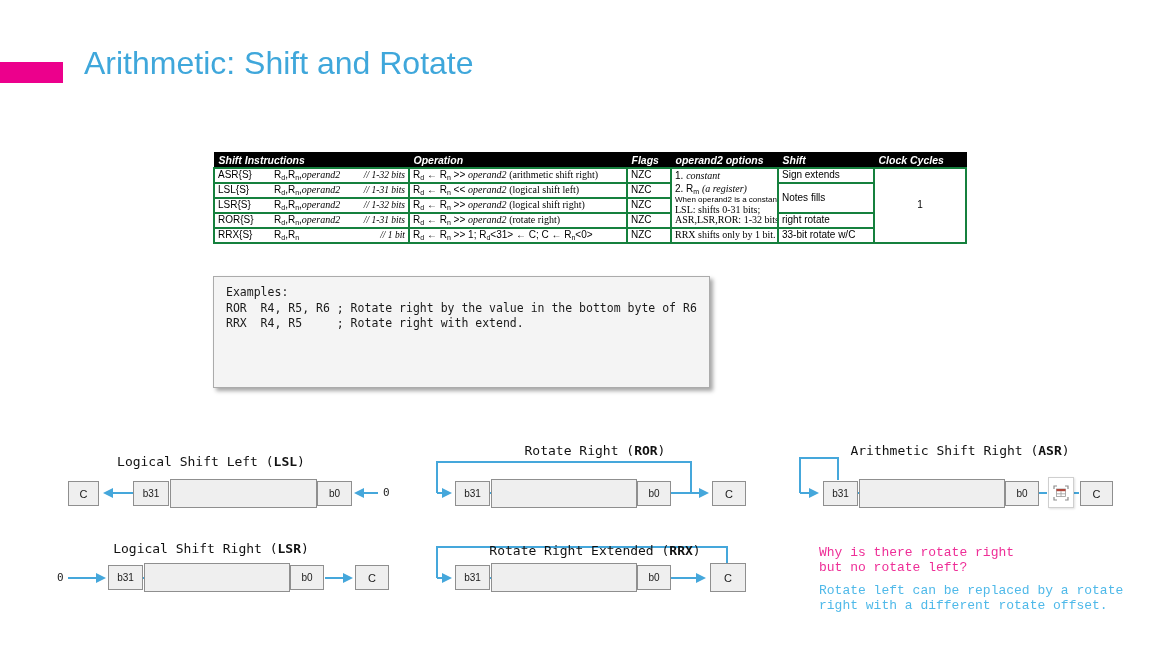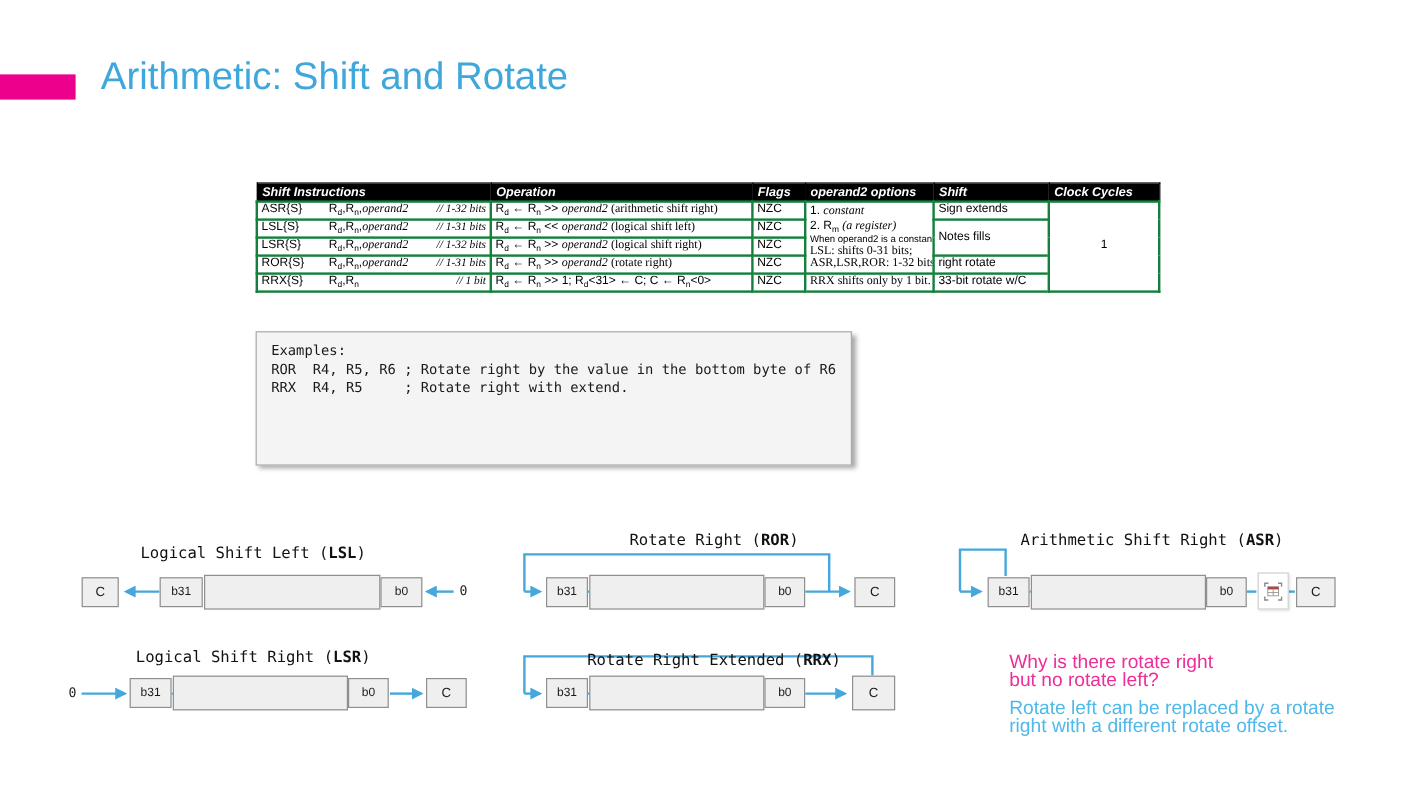--- a/index.html
+++ b/index.html
@@ -42,21 +42,21 @@
   .dtitle{position:absolute;width:300px;text-align:center;font-family:"DejaVu Sans Mono",monospace;font-size:13px;color:#111;white-space:nowrap;}
   .dbox{position:absolute;box-sizing:border-box;background:#EFEFEF;border:1.5px solid #8F8F8F;
     display:flex;align-items:center;justify-content:center;font-size:10px;color:#1a1a1a;}
   .cbox{font-size:11px;}
   .dzero{position:absolute;font-family:"DejaVu Sans Mono",monospace;font-size:11px;color:#222;}
   #diagram-arrows{position:absolute;left:0;top:0;pointer-events:none;}
   #asr-missing-icon{left:1048px;top:477px;width:26px;height:31px;background:#fff;border:1px solid #CFCFCF;
     box-sizing:border-box;display:flex;align-items:center;justify-content:center;box-shadow:1px 1px 2px rgba(0,0,0,0.12);}
 
   
-  .qa{position:absolute;left:841px;font-family:Liberation Sans, sans-serif;font-size:16px;line-height:15.3px;white-space:pre-line;}
+  .qa{position:absolute;left:819px;font-family:Liberation Mono, monospace;font-size:13px;line-height:15.3px;white-space:pre-line;}
   #qa-question{top:545px;color:#EE2E97;}
   #qa-answer{top:583px;color:#4FB9E9;}
 </style>
 </head>
 <body>
 
 <div class="abs" id="accent-bar"></div>
 <div class="abs" id="page-title">Arithmetic: Shift and Rotate</div>
 
 <table id="shift-table">

